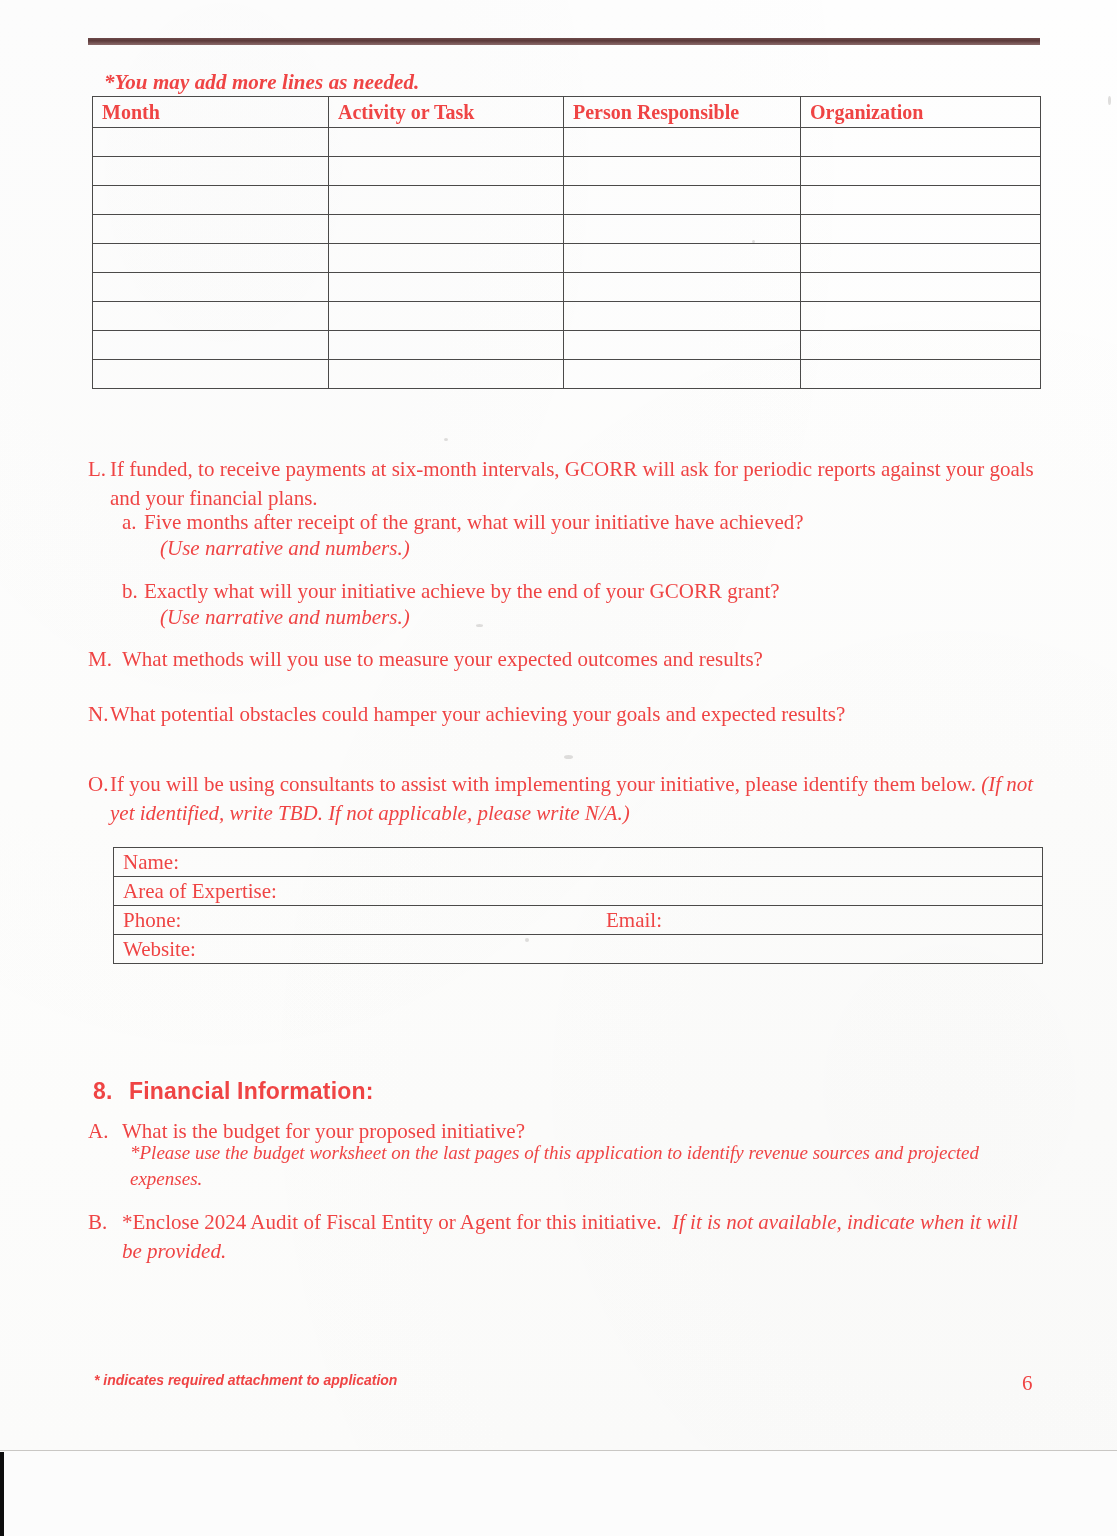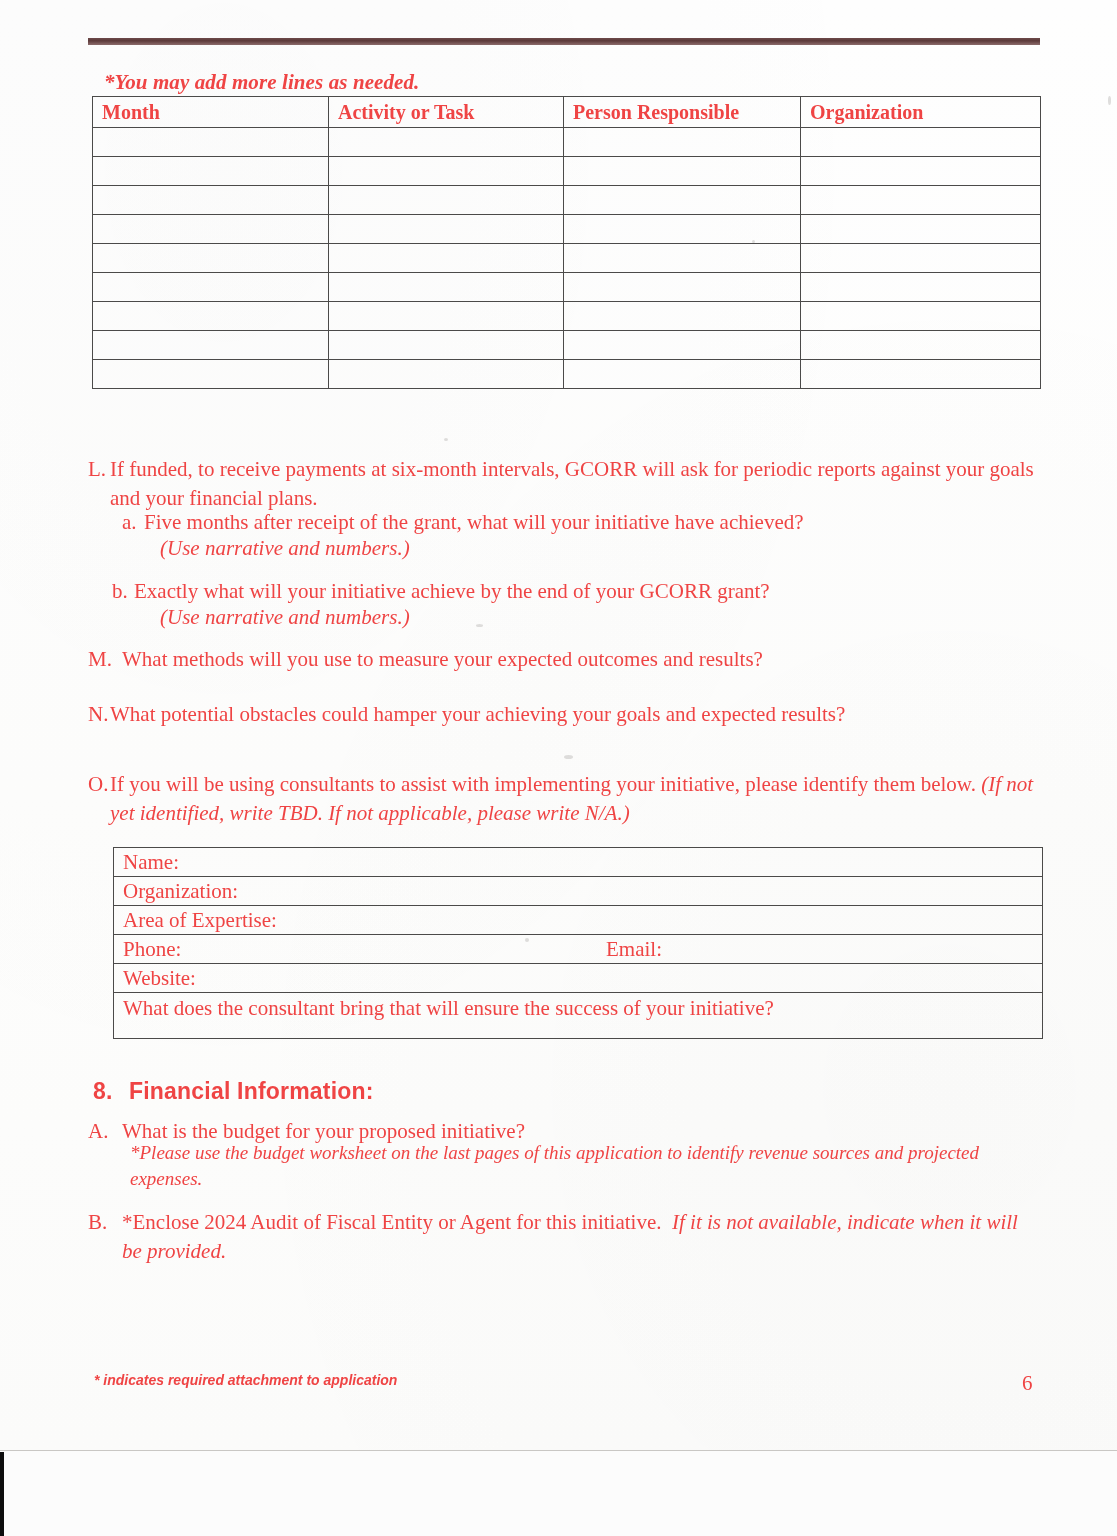--- a/index.html
+++ b/index.html
@@ -109,21 +109,21 @@
   .blk {
     position: absolute;
     font-size: 21px;
     line-height: 29px;
   }
   i.em { font-style: italic; }
 
   .item-L   { left: 88px;  top: 455px; width: 952px; }
   .item-La  { left: 122px; top: 508px; width: 900px; }
   .item-La2 { left: 160px; top: 534px; width: 880px; }
-  .item-Lb  { left: 112px; top: 577px; width: 900px; }
+  .item-Lb  { left: 122px; top: 577px; width: 900px; }
   .item-Lb2 { left: 160px; top: 603px; width: 880px; }
   .item-M   { left: 88px;  top: 645px; width: 952px; }
   .item-N   { left: 88px;  top: 700px; width: 952px; }
   .item-O   { left: 88px;  top: 770px; width: 960px; }
 
   
   table.consult {
     position: absolute;
     left: 113px;
     top: 847px;
@@ -311,39 +311,33 @@
     <div class="blk item-O">
       <span class="lab-n">O.</span><span class="body-txt-n"><span>If you will be using consultants to assist with implementing your initiative, please identify them below.</span> <i class="em">(If not yet identified, write TBD. If not applicable, please write N/A.)</i></span>
     </div>
 
     <table class="consult">
       <tbody>
         <tr>
           <td>Name:</td>
         </tr>
         <tr>
-          <td>Organization:</td>
-        </tr>
-        <tr>
           <td>Area of Expertise:</td>
         </tr>
         <tr>
           <td>
             <span class="phone-row">
               <span>Phone:</span>
               <span class="email-lbl">Email:</span>
             </span>
           </td>
         </tr>
         <tr>
           <td>Website:</td>
         </tr>
-        <tr>
-          <td class="tall">What does the consultant bring that will ensure the success of your initiative?</td>
-        </tr>
       </tbody>
     </table>
 
     <div class="sec-head">
       <span class="num">8.</span><span>Financial Information:</span>
     </div>
 
     <div class="blk item-A">
       <span class="lab">A.</span><span class="body-txt">What is the budget for your proposed initiative?</span>
     </div>

